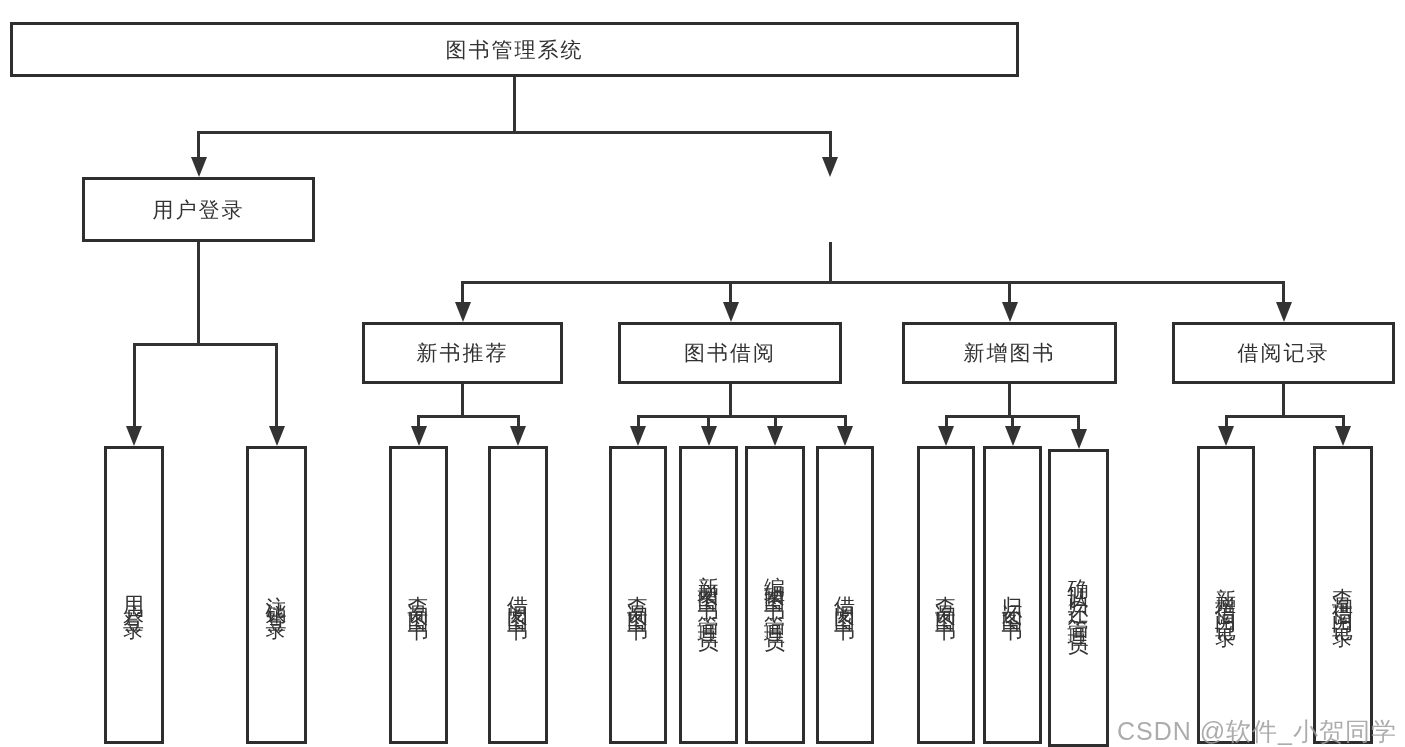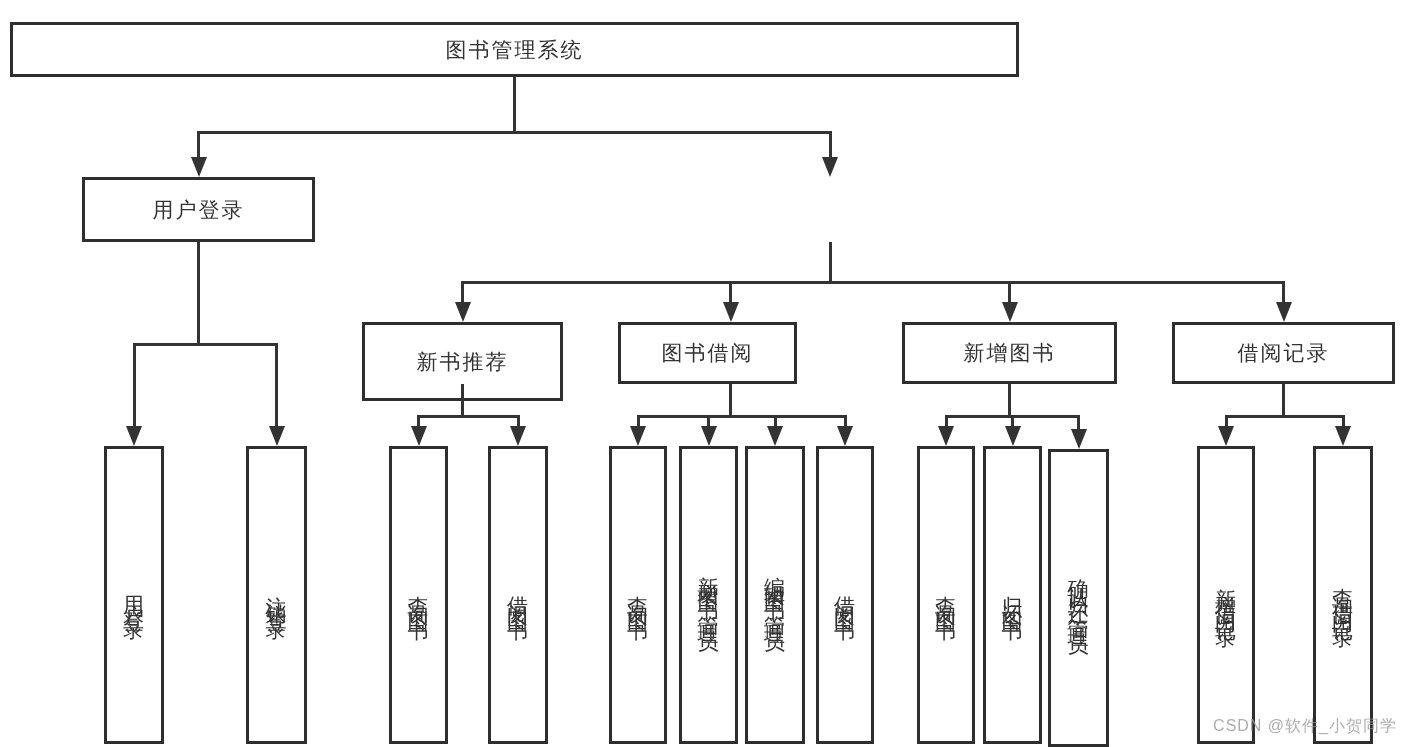--- a/index.html
+++ b/index.html
@@ -22,42 +22,42 @@
     writing-mode:vertical-rl;text-orientation:mixed;font-size:21px;
     letter-spacing:8px;color:var(--text);line-height:1;
   }
   .cline{position:absolute;background:var(--line);}
   .carrow{
     position:absolute;width:0;height:0;
     border-left:8px solid transparent;border-right:8px solid transparent;
     border-top:20px solid var(--line);
   }
   #watermark{
-    position:absolute;right:8px;bottom:19px;z-index:10;
-    font-size:16px;color:var(--watermark);opacity:.85;letter-spacing:1px;
+    position:absolute;right:8px;bottom:8px;z-index:10;
+    font-size:25px;color:var(--watermark);opacity:.85;letter-spacing:1px;
     white-space:nowrap;
   }
 </style>
 </head>
 <body>
 
 <div id="canvas">
 
   <div class="box" id="b-root" style="left:10px;top:13px;width:1009px;height:55px">
     <span class="h">图书管理系统</span>
   </div>
 
   <div class="box" id="b-login" style="left:82px;top:168px;width:233px;height:65px">
     <span class="h">用户登录</span>
   </div>
 
-  <div class="box" id="c-recommend" style="left:362px;top:313px;width:201px;height:79px">
+  <div class="box" id="c-recommend" style="left:362px;top:313px;width:201px;height:62px">
     <span class="h">新书推荐</span>
   </div>
-  <div class="box" id="c-borrow" style="left:618px;top:313px;width:179px;height:62px">
+  <div class="box" id="c-borrow" style="left:618px;top:313px;width:224px;height:62px">
     <span class="h">图书借阅</span>
   </div>
   <div class="box" id="c-current" style="left:902px;top:313px;width:215px;height:62px">
     <span class="h">新增图书</span>
   </div>
   <div class="box" id="c-records" style="left:1172px;top:313px;width:223px;height:62px">
     <span class="h">借阅记录</span>
   </div>
 
   <div class="box" id="l-login1" style="left:104px;top:437px;width:60px;height:298px">

